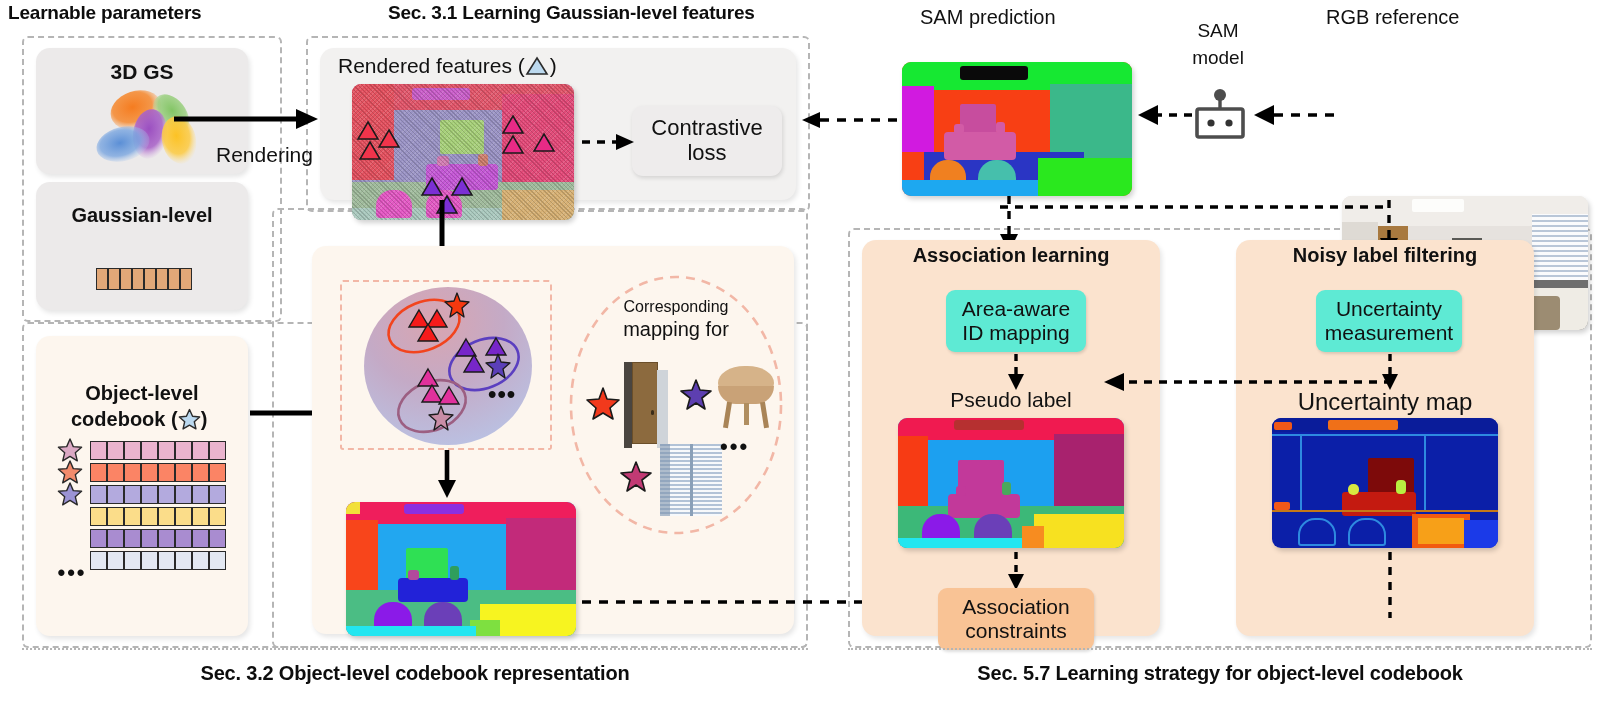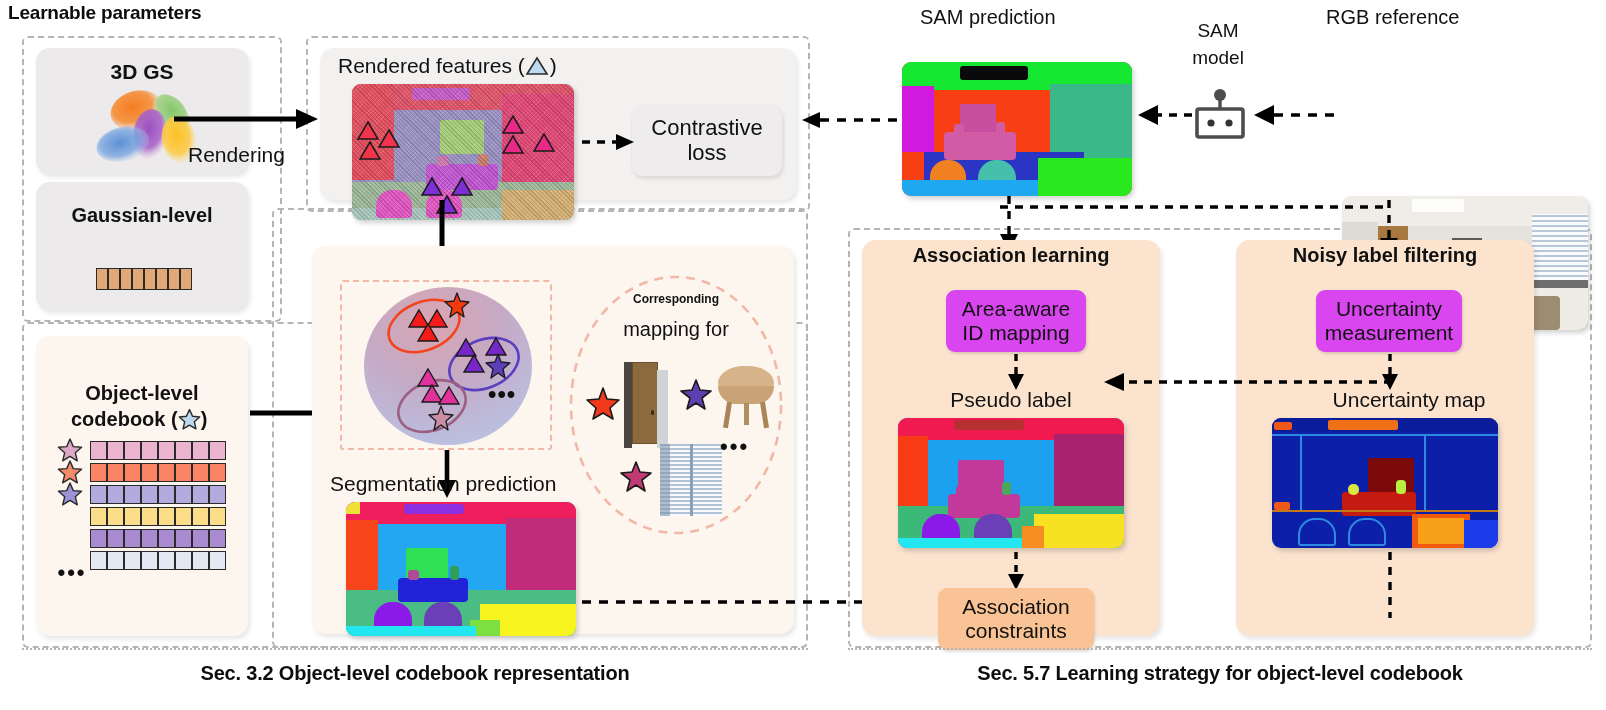--- a/index.html
+++ b/index.html
@@ -32,21 +32,21 @@
   .card-grey  { background: #eceaea; }
   .card-grey2 { background: #f2f1f0; }
   .card-cream { background: #fdf6ee; }
   .card-peach { background: #fbe3ce; }
 
   .lbl { color: #111; white-space: nowrap; }
   .lbl-bold { font-weight: bold; }
 
   
   .stepbox {
-    background: #d946ef; border-radius: 9px;
+    background: #5eead4; border-radius: 9px;
     display: flex; align-items: center; justify-content: center;
     text-align: center; line-height: 1.12;
     box-shadow: 1px 2px 3px rgba(0,0,0,0.13);
     color: #111;
   }
   .stepbox-dark { background: #f9c395; }
   .stepbox-grey {
     background: #eeecec; border-radius: 11px;
     display: flex; align-items: center; justify-content: center;
     text-align: center; line-height: 1.12;
@@ -70,20 +70,21 @@
 
   svg { display: block; overflow: visible; }
 </style>
 </head>
 <body>
 
 <div id="root">
 
   <div class="abs sec-title" style="left:8px; top:2px; font-size:19px;">Learnable parameters</div>
 
+  <div class="abs sec-title" style="left:388px; top:2px; font-size:19px;">Sec. 3.1  Learning Gaussian-level features</div>
 
   <div class="abs lbl" style="left:920px; top:6px; font-size:20px;">SAM prediction</div>
 
   <div class="abs lbl" style="left:1180px; top:20px; font-size:19px; text-align:center; width:76px;">SAM</div>
   <div class="abs lbl" style="left:1176px; top:47px; font-size:19px; text-align:center; width:84px;">model</div>
 
   <div class="abs lbl" style="left:1326px; top:6px; font-size:20px;">RGB reference</div>
 
   <div class="abs dashgroup" style="left:22px; top:36px; width:260px; height:286px;"></div>
 
@@ -144,21 +145,21 @@
         <i style="width: 12px; height: 22px; background: rgb(226, 168, 120);"></i>
         <i style="width: 12px; height: 22px; background: rgb(226, 168, 120);"></i>
         <i style="width: 12px; height: 22px; background: rgb(226, 168, 120);"></i>
       </div>
   </div>
 
   <svg class="abs" style="left:172px; top:104px;" width="146" height="30">
     <line x1="2" y1="15" x2="124" y2="15" stroke="#000" stroke-width="5"></line>
     <polygon points="124,5 146,15 124,25" fill="#000"></polygon>
   </svg>
-  <div class="abs lbl" style="left:188px; top:143px; font-size:21px;">Rendering</div>
+  <div class="abs lbl" style="left:216px; top:143px; font-size:21px;">Rendering</div>
 
   <div class="abs card card-grey2" style="left:320px; top:48px; width:476px; height:152px;">
     <div class="abs" style="left:18px; top:6px; display:flex; align-items:center;">
       <span class="lbl" style="font-size:21px;">Rendered features (</span>
       <svg width="24" height="22" viewBox="0 0 24 22" style="margin:0 1px 0 0;">
         <polygon points="12,3 22,19 2,19" fill="#bcd9ef" stroke="#2b2b2b" stroke-width="1.6"></polygon>
       </svg>
       <span class="lbl" style="font-size:21px;">)</span>
     </div>
 
@@ -357,21 +358,21 @@
         <polygon points="101,103 111,120 91,120" fill="#e0319c" stroke="#1a1a1a" stroke-width="1.4"></polygon>
         <polygon points="93,122 96,130 105,131 98,137 100,146 93,141 86,146 88,137 81,131 90,130" fill="#c98da6" stroke="#1a1a1a" stroke-width="1.3" stroke-linejoin="round"></polygon>
         <text x="140" y="118" font-family="Liberation Sans, sans-serif" font-size="24" font-weight="bold" fill="#111" letter-spacing="1">•••</text>
       </svg>
     </div>
 
     <div class="abs" style="left:256px; top:28px; width:216px; height:262px;">
       <svg style="position:absolute;left:0;top:0;" width="216" height="262">
         <ellipse cx="108" cy="131" rx="105" ry="128" fill="none" stroke="#f2b7a6" stroke-width="2.6" stroke-dasharray="9 7"></ellipse>
       </svg>
-      <div class="abs lbl" style="left:0; top:18px; width:216px; text-align:center; font-size:12px;font-weight:bold;">Corresponding</div>
+      <div class="abs lbl" style="left:0; top:24px; width:216px; text-align:center; font-size:16px;">Corresponding</div>
       <div class="abs lbl" style="left:0; top:44px; width:216px; text-align:center; font-size:20px;">mapping for</div>
 
       <svg class="abs" style="left:18px; top:112px;" width="34" height="34">
         <polygon points="17,2 21,13 33,14 24,22 27,33 17,27 7,33 10,22 1,14 13,13" fill="#f2391c" stroke="#1a1a1a" stroke-width="1.6" stroke-linejoin="round"></polygon>
       </svg>
       <div class="abs" style="left:56px; top:88px; width:44px; height:86px;">
         <span class="abs" style="left:0;top:0;width:8px;height:86px;background:#4a4540;"></span>
         <span class="abs" style="left:8px;top:0;width:26px;height:82px;background:#8c6a3e;border:1px solid #6b4f2a;"></span>
         <span class="abs" style="left:33px;top:8px;width:11px;height:78px;background:#cfd4d9;"></span>
         <span class="abs" style="left:27px;top:48px;width:3px;height:5px;background:#3b2d1a;border-radius:2px;"></span>
@@ -399,21 +400,20 @@
         <span class="abs" style="left:30px;top:0;width:3px;height:72px;background:#8aa0b8;"></span>
       </div>
       <div class="abs lbl" style="left:152px; top:160px; font-size:22px; font-weight:bold; letter-spacing:2px;">•••</div>
     </div>
 
     <svg class="abs" style="left:124px; top:204px;" width="22" height="48">
       <line x1="11" y1="0" x2="11" y2="30" stroke="#000" stroke-width="4.6"></line>
       <polygon points="2,30 11,48 20,30" fill="#000"></polygon>
     </svg>
 
-    <div class="abs lbl" style="left:18px; top:226px; font-size:21px;">Segmentation prediction</div>
 
     <div class="abs thumb" style="left:34px; top:256px; width:230px; height:134px;">
       <span style="left:0;top:0;width:230px;height:134px;background:#22a7f0;"></span>
       <span style="left:0;top:0;width:230px;height:22px;background:#ef1e5c;"></span>
       <span style="left:58px;top:2px;width:60px;height:10px;background:#8b2fe0;border-radius:3px;"></span>
       <span style="left:0;top:0;width:14px;height:12px;background:#f2e03a;"></span>
       <span style="left:0;top:18px;width:32px;height:78px;background:#f8451b;"></span>
       <span style="left:160px;top:16px;width:70px;height:84px;background:#c22a7a;"></span>
       <span style="left:0;top:88px;width:230px;height:46px;background:#4bbd84;"></span>
       <span style="left:60px;top:46px;width:42px;height:34px;background:#2fe054;border-radius:2px;"></span>
@@ -561,21 +561,21 @@
       </div>
     </div>
 
     <div class="abs lbl lbl-bold" style="left:0; top:4px; width:298px; text-align:center; font-size:20px;">Noisy label filtering</div>
 
     <svg class="abs" style="left:143px; top:114px;" width="22" height="36">
       <line x1="11" y1="0" x2="11" y2="20" stroke="#000" stroke-width="3.4" stroke-dasharray="7 6"></line>
       <polygon points="3,20 11,36 19,20" fill="#000"></polygon>
     </svg>
 
-    <div class="abs lbl" style="left:0; top:148px; width:298px; text-align:center; font-size:21px;margin-left:24px;">Uncertainty map</div>
+    <div class="abs lbl" style="left:0; top:148px; width:298px; text-align:center; font-size:24px;">Uncertainty map</div>
 
     <div class="abs thumb" style="left:36px; top:178px; width:226px; height:130px;">
       <span style="left:0;top:0;width:226px;height:130px;background:#0b1fa8;"></span>
       <span style="left:0;top:0;width:226px;height:14px;background:#0a1c9a;"></span>
       <span style="left:56px;top:2px;width:70px;height:10px;background:#f07018;border-radius:2px;"></span>
       <span style="left:2px;top:4px;width:18px;height:8px;background:#f05818;border-radius:2px;"></span>
       <span style="left:0;top:16px;width:226px;height:2px;background:#2e8ae0;"></span>
       <span style="left:28px;top:16px;width:2px;height:78px;background:#2e8ae0;"></span>
       <span style="left:152px;top:16px;width:2px;height:78px;background:#2e8ae0;"></span>
       <span style="left:96px;top:40px;width:46px;height:36px;background:#7d0a0a;border-radius:2px;"></span>

